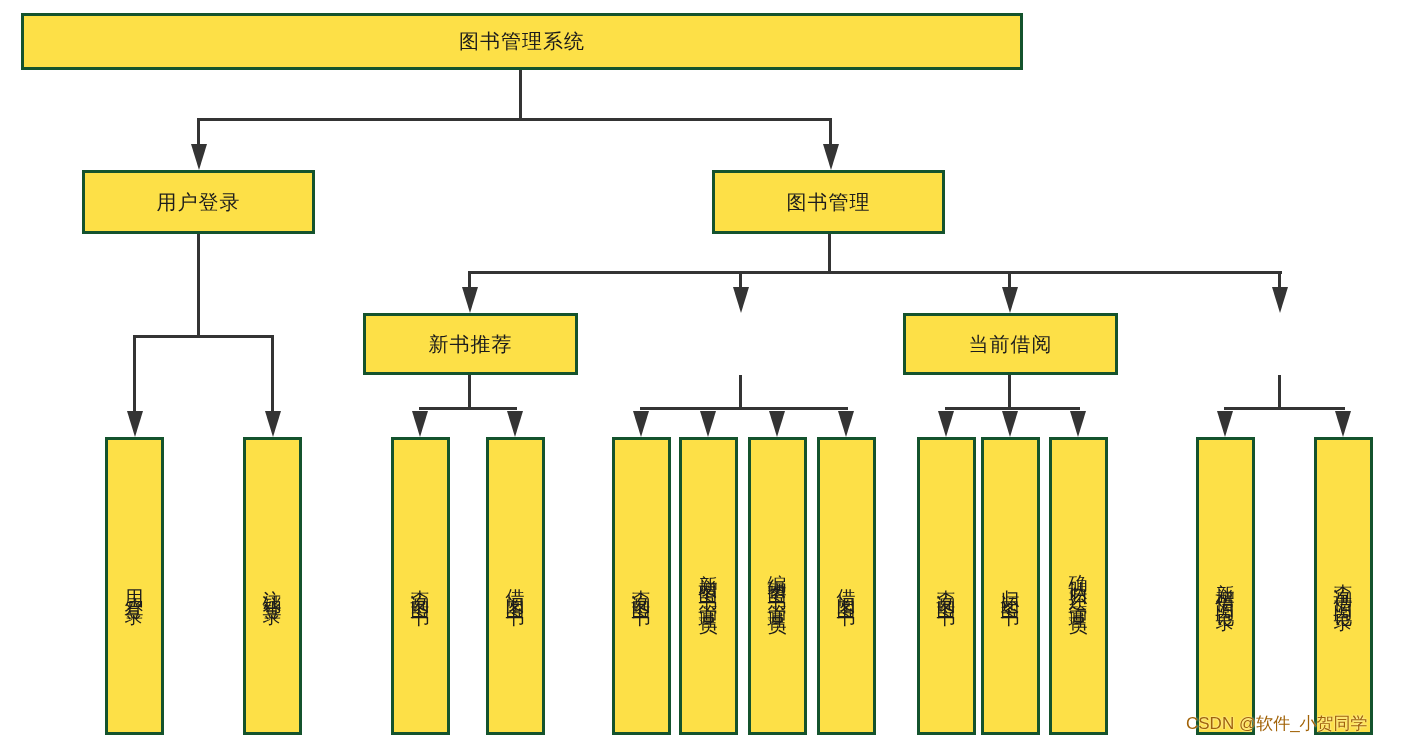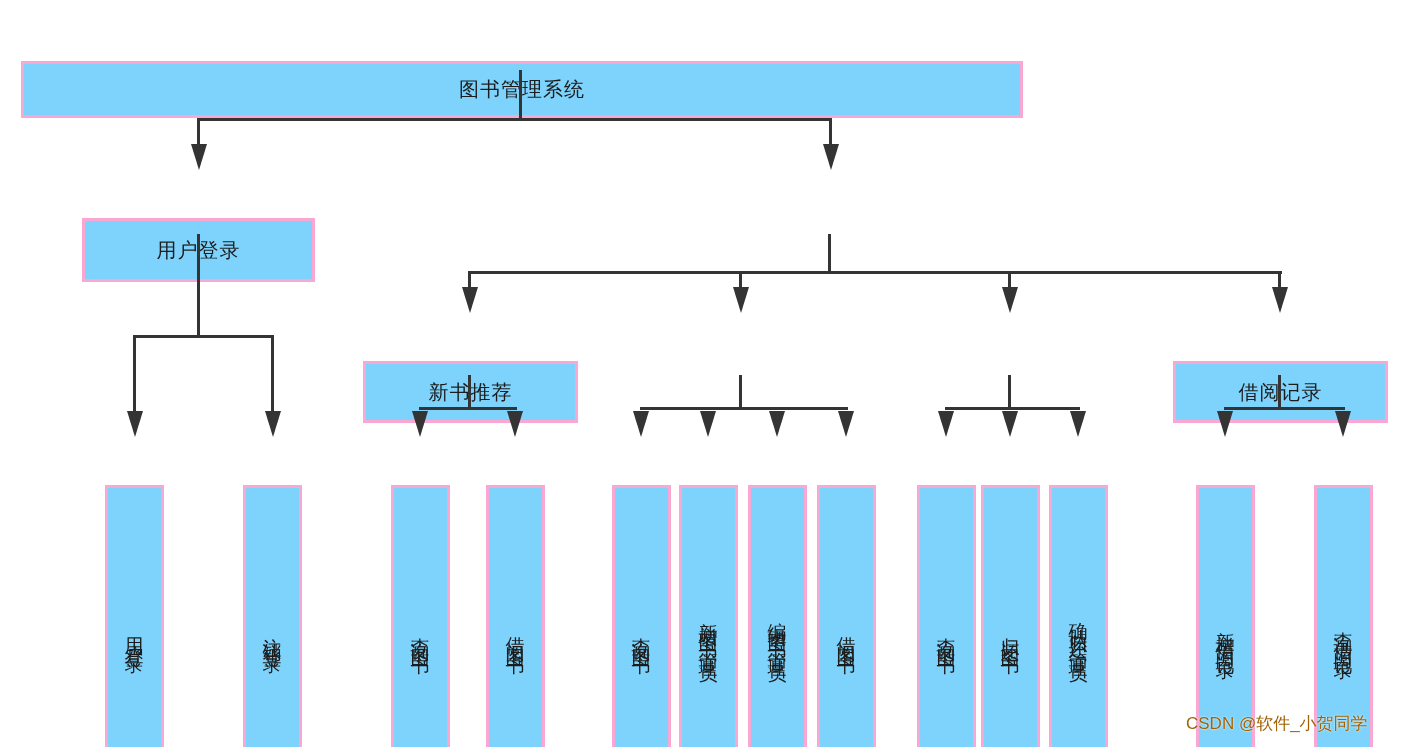--- a/index.html
+++ b/index.html
@@ -5,28 +5,27 @@
   html,body{margin:0;padding:0;background:#ffffff;}
   #canvas{
     position:relative;
     width:1405px;height:747px;
     background:#ffffff;
     font-family:"Liberation Sans","DejaVu Sans",sans-serif;
     overflow:hidden;
   }
   .box{
     position:absolute;
-    border:3px solid #f9a8d4;
-    background:#7dd3fc;
+    border:3px solid #14532d;
+    background:#fde047;
     box-sizing:border-box;
     display:flex;
     align-items:center;
     justify-content:center;
     color:#1c1c1c;
-    margin-top:48px;
   }
   .box.h span{
     font-size:20px;
     letter-spacing:1px;
     white-space:nowrap;
   }
   .box.v span{
     writing-mode:vertical-rl;
     text-orientation:mixed;
     font-size:19px;
@@ -67,20 +66,23 @@
   <div class="vline" style="left:519px;top:70px;height:48px;"></div>
   <div class="hline" style="left:197px;top:118px;width:635px;"></div>
   <div class="vline" style="left:197px;top:118px;height:28px;"></div>
   <div class="vline" style="left:829px;top:118px;height:28px;"></div>
   <div class="arrow" style="left:191px;top:144px;"></div>
   <div class="arrow" style="left:823px;top:144px;"></div>
 
   <div class="box h" style="left:82px;top:170px;width:233px;height:64px;">
     <span>用户登录</span>
   </div>
+  <div class="box h" style="left:712px;top:170px;width:233px;height:64px;">
+    <span>图书管理</span>
+  </div>
 
   <div class="vline" style="left:197px;top:234px;height:102px;"></div>
   <div class="hline" style="left:133px;top:335px;width:141px;"></div>
   <div class="vline" style="left:133px;top:335px;height:80px;"></div>
   <div class="vline" style="left:271px;top:335px;height:80px;"></div>
   <div class="arrow" style="left:127px;top:411px;"></div>
   <div class="arrow" style="left:265px;top:411px;"></div>
 
   <div class="vline" style="left:828px;top:234px;height:38px;"></div>
   <div class="hline" style="left:469px;top:271px;width:813px;"></div>
@@ -89,22 +91,22 @@
   <div class="vline" style="left:1008px;top:271px;height:18px;"></div>
   <div class="vline" style="left:1278px;top:271px;height:18px;"></div>
   <div class="arrow" style="left:462px;top:287px;"></div>
   <div class="arrow" style="left:733px;top:287px;"></div>
   <div class="arrow" style="left:1002px;top:287px;"></div>
   <div class="arrow" style="left:1272px;top:287px;"></div>
 
   <div class="box h" style="left:363px;top:313px;width:215px;height:62px;text-align:center;">
     <span>新书推荐</span>
   </div>
-  <div class="box h" style="left:1173px;top:313px;width:215px;height:62px;">
-    <span>借阅记录</span>
+  <div class="box h" style="left:903px;top:313px;width:215px;height:62px;">
+    <span>当前借阅</span>
   </div>
 
   <div class="vline" style="left:468px;top:375px;height:33px;"></div>
   <div class="vline" style="left:739px;top:375px;height:33px;"></div>
   <div class="vline" style="left:1008px;top:375px;height:33px;"></div>
   <div class="vline" style="left:1278px;top:375px;height:33px;"></div>
 
   <div class="hline" style="left:419px;top:407px;width:98px;"></div>
   <div class="hline" style="left:640px;top:407px;width:208px;"></div>
   <div class="hline" style="left:945px;top:407px;width:135px;"></div>

